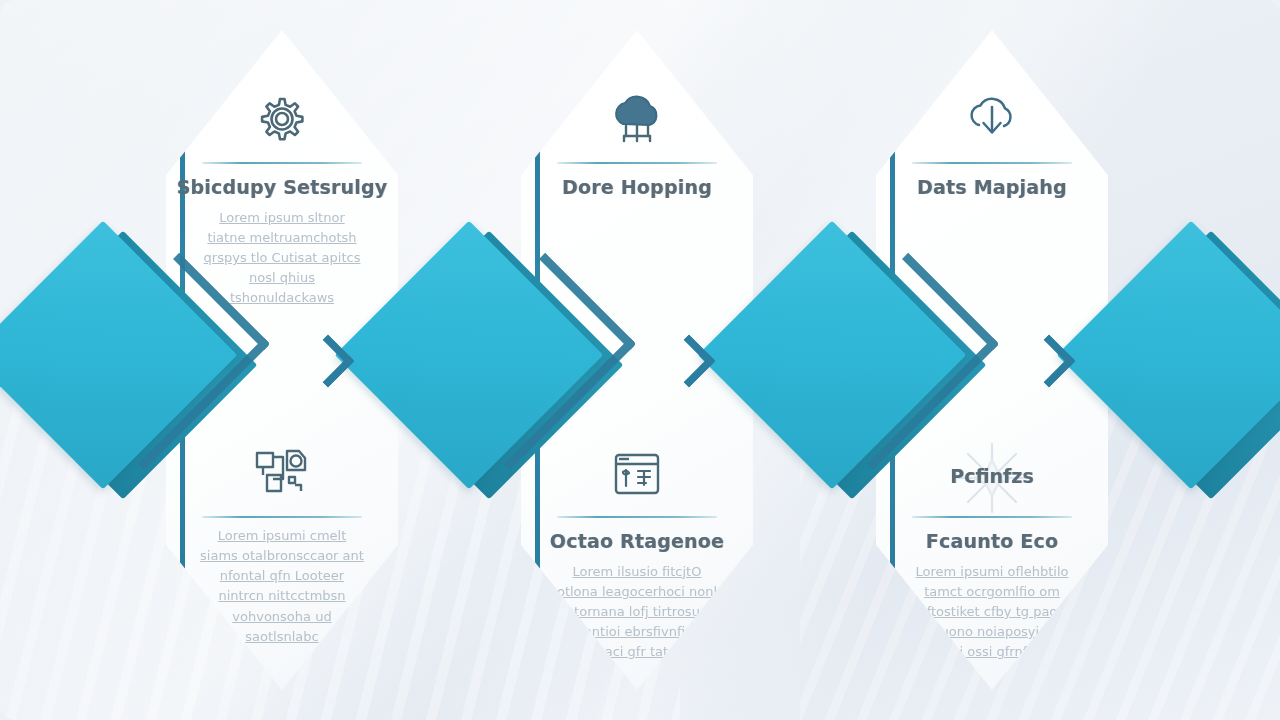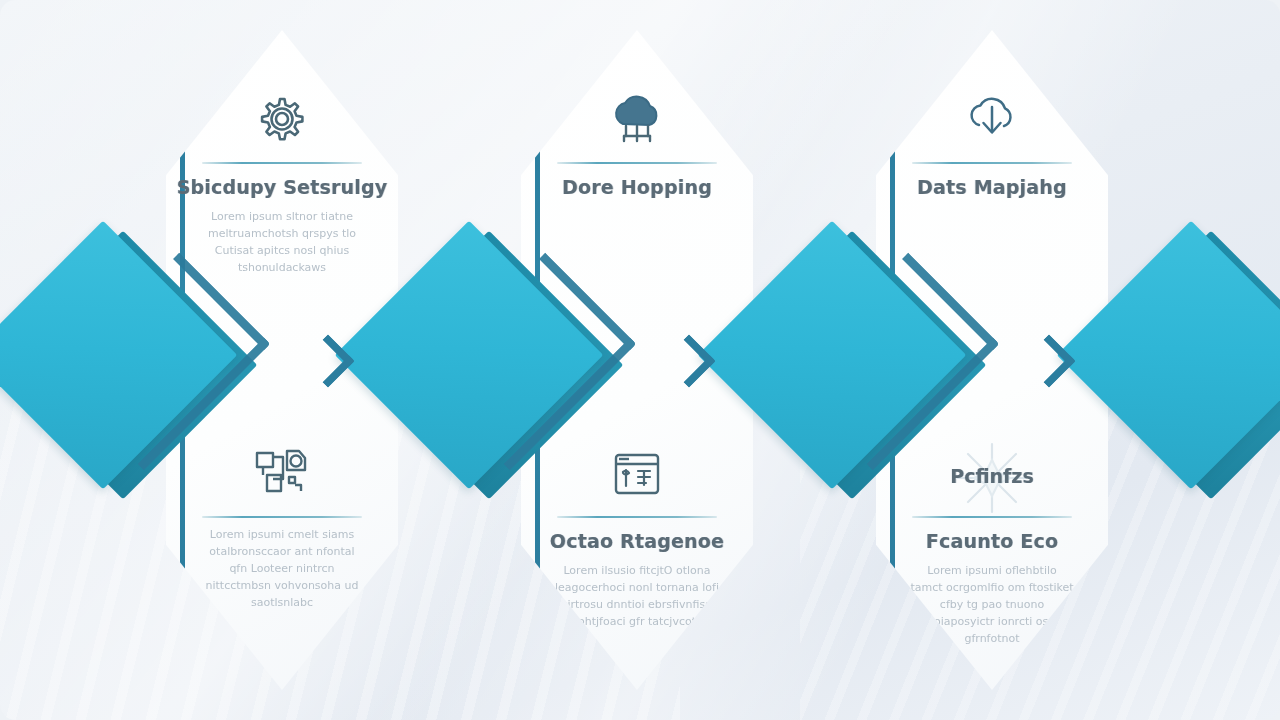--- a/index.html
+++ b/index.html
@@ -55,22 +55,22 @@
     width:160px;height:2px;margin:6px auto 0 auto;
     background:linear-gradient(90deg,rgba(120,175,190,.25),#5aa6bd 25%,#7fb9c9 75%,rgba(120,175,190,.25));
     border-radius:2px;
   }
   .ttl{
     margin-top:12px;font-size:19px;line-height:1.25;font-weight:700;
     color:#5b6b76;letter-spacing:.2px;
     text-shadow:0.6px 0 rgba(90,110,125,.35),-0.6px 0 rgba(160,175,190,.3);
   }
   .body{
-    margin-top:8px;font-size:11px;line-height:1.55;color:#b6c0c9;
-    padding:0 34px;filter:blur(.35px);
+    margin-top:8px;font-size:13px;line-height:1.55;color:#b6c0c9;
+    padding:0 34px;filter:blur(.35px);text-decoration:underline;
   }
   .starburst{position:absolute;left:0;top:-10px;width:232px;height:90px;opacity:.55;}
 
   
   .dia{position:absolute;width:206px;height:206px;}
   .dia .shadow{
     position:absolute;left:22px;top:16px;width:190px;height:190px;
     transform:rotate(45deg);
     background:linear-gradient(135deg,#1f8ba8 0%,#2796b2 55%,#1d819c 100%);
     border-radius:3px;

